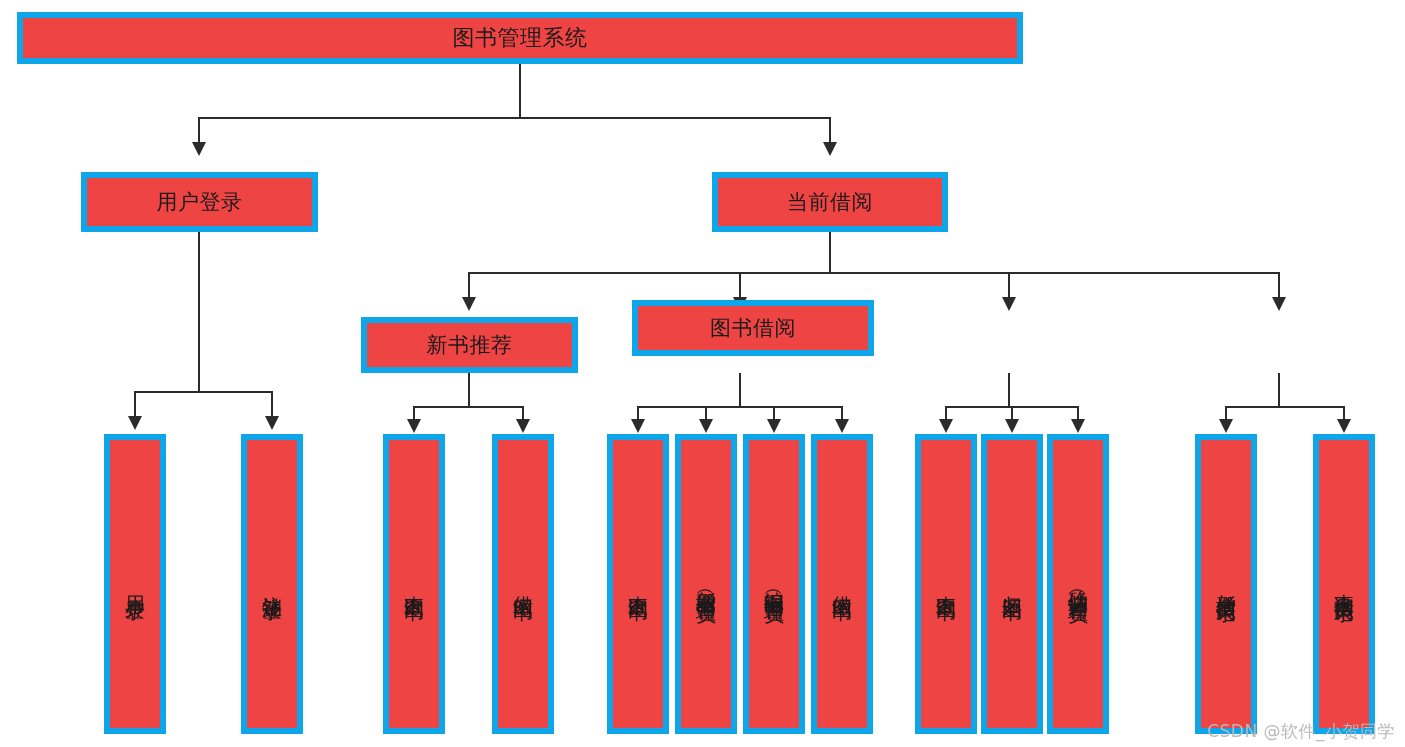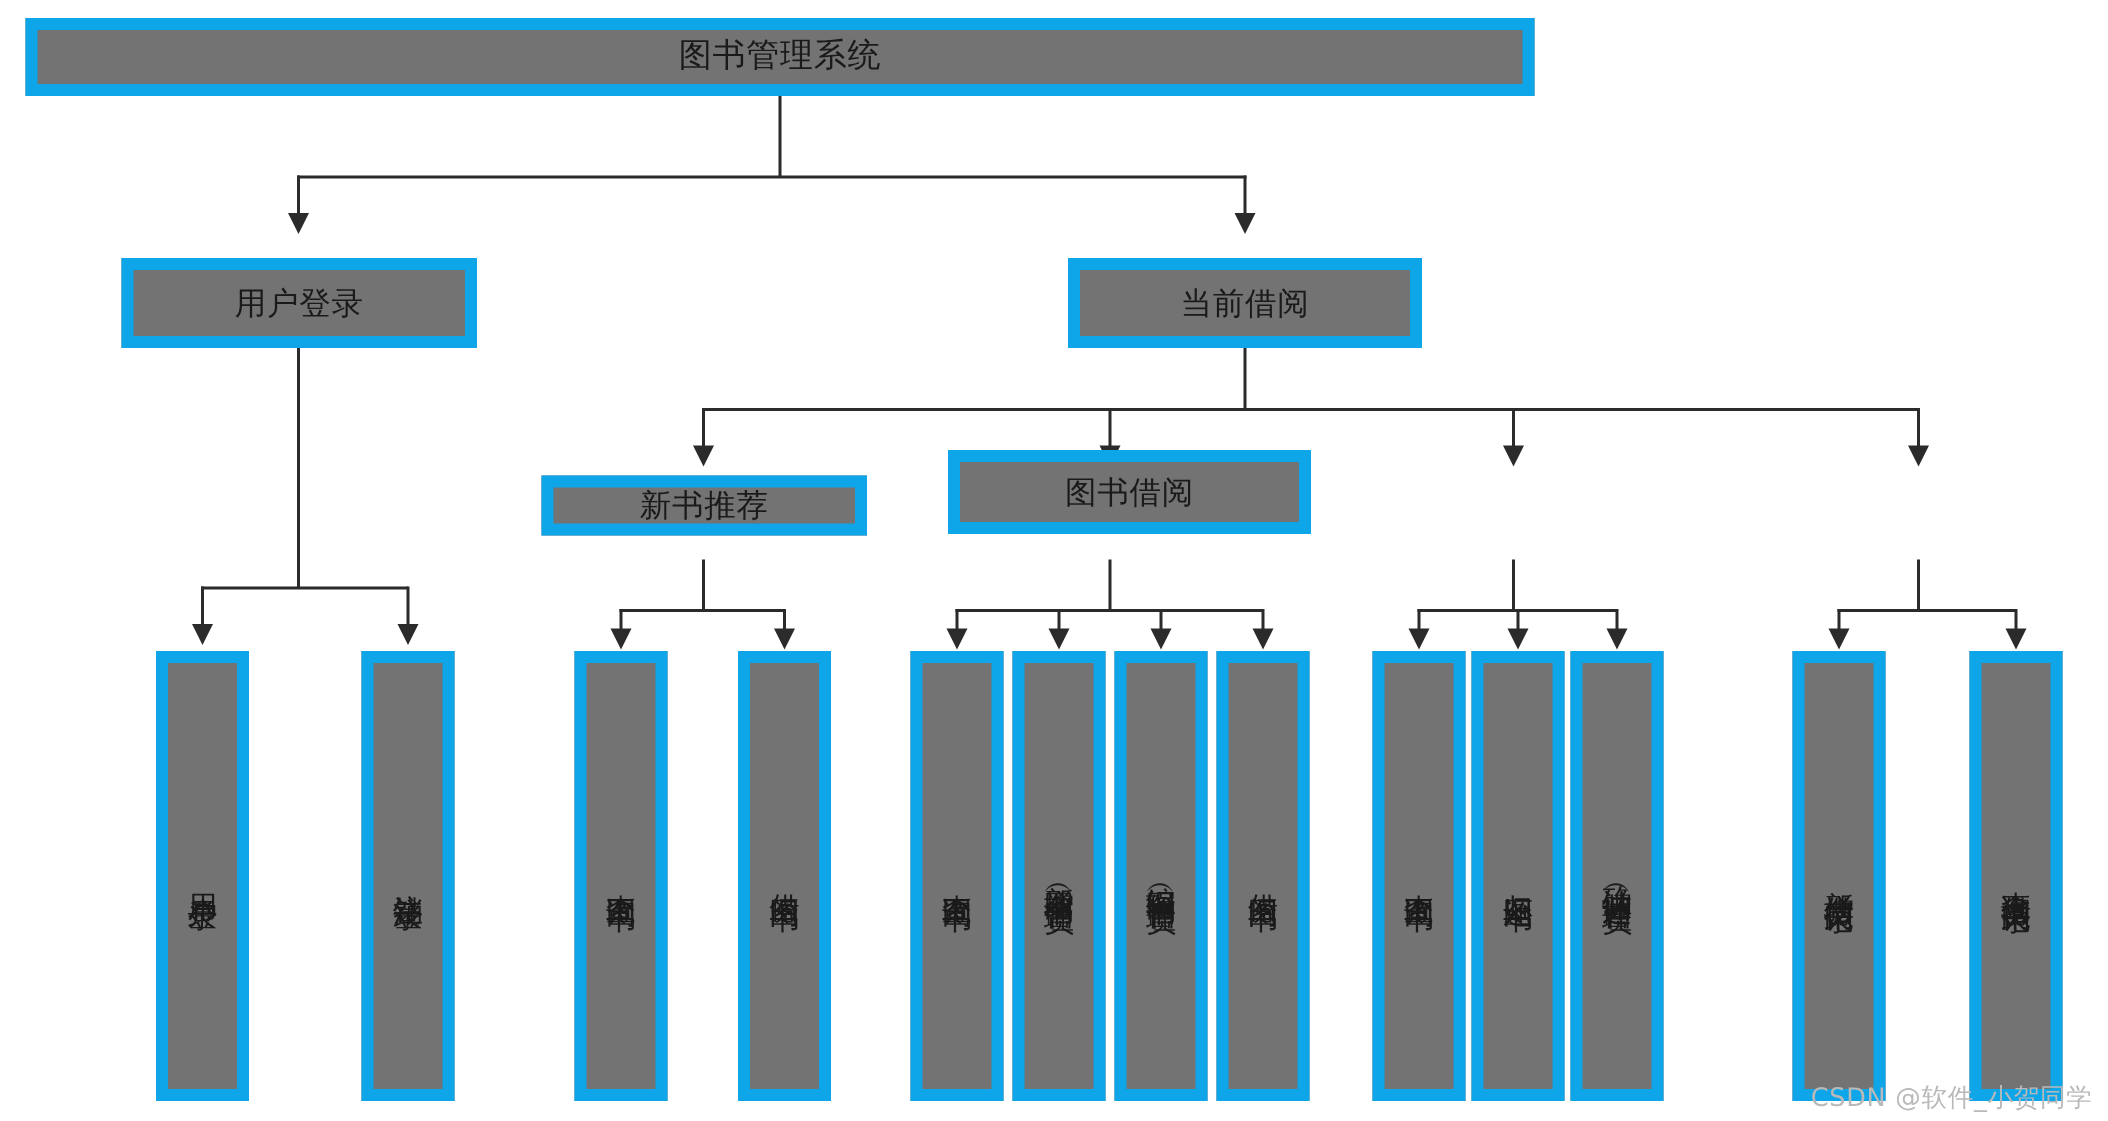--- a/index.html
+++ b/index.html
@@ -15,22 +15,22 @@
     position: relative;
     width: 1405px;
     height: 747px;
     background: #ffffff;
     overflow: hidden;
   }
   
   .node {
     position: absolute;
     box-sizing: border-box;
-    border: 8px solid #0ea5e9;
-    background: #737373;
+    border: 6px solid #0ea5e9;
+    background: #ef4444;
     color: #1a1a1a;
     display: flex;
     align-items: center;
     justify-content: center;
     line-height: 1.18;
   }
   .node .label {
     display: block;
     text-align: center;
     white-space: pre-line;
@@ -124,21 +124,21 @@
 
   <div class="edge-v" style="left:739px; top:272px; width:2px; height:28px;"></div>
   <div class="arrow-head" style="left:733px; top:297px;"></div>
 
   <div class="edge-v" style="left:1008px; top:272px; width:2px; height:28px;"></div>
   <div class="arrow-head" style="left:1002px; top:297px;"></div>
 
   <div class="edge-v" style="left:1278px; top:272px; width:2px; height:28px;"></div>
   <div class="arrow-head" style="left:1272px; top:297px;"></div>
 
-  <div class="node horizontal" style="left:361px; top:317px; width:217px; height:40px;">
+  <div class="node horizontal" style="left:361px; top:317px; width:217px; height:56px;">
     <span class="label">新书推荐</span>
   </div>
   <div class="node horizontal" style="left:632px; top:300px; width:242px; height:56px;">
     <span class="label">图书借阅</span>
   </div>
 
   <div class="edge-v" style="left:468px; top:373px; width:2px; height:34px;"></div>
   <div class="edge-h" style="left:413px; top:406px; width:110px; height:2px;"></div>
   <div class="edge-v" style="left:413px; top:406px; width:2px; height:16px;"></div>
   <div class="arrow-head" style="left:407px; top:419px;"></div>

